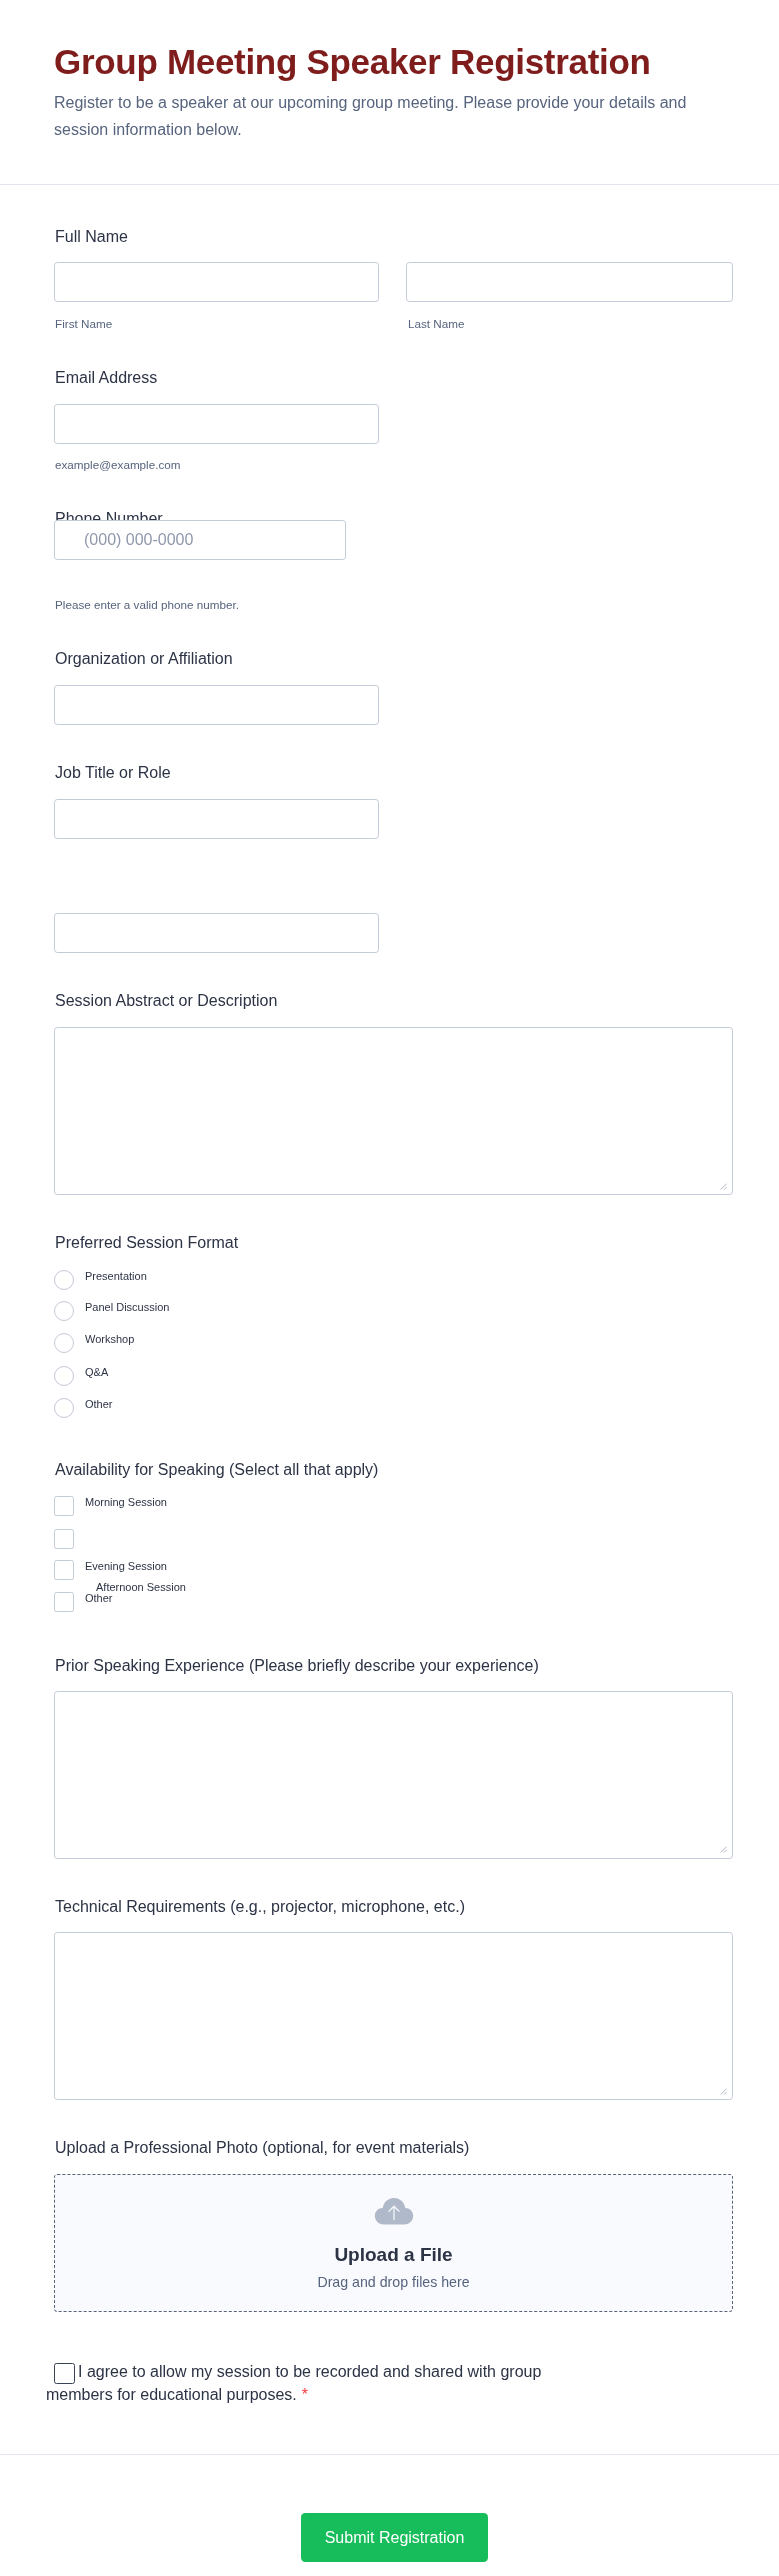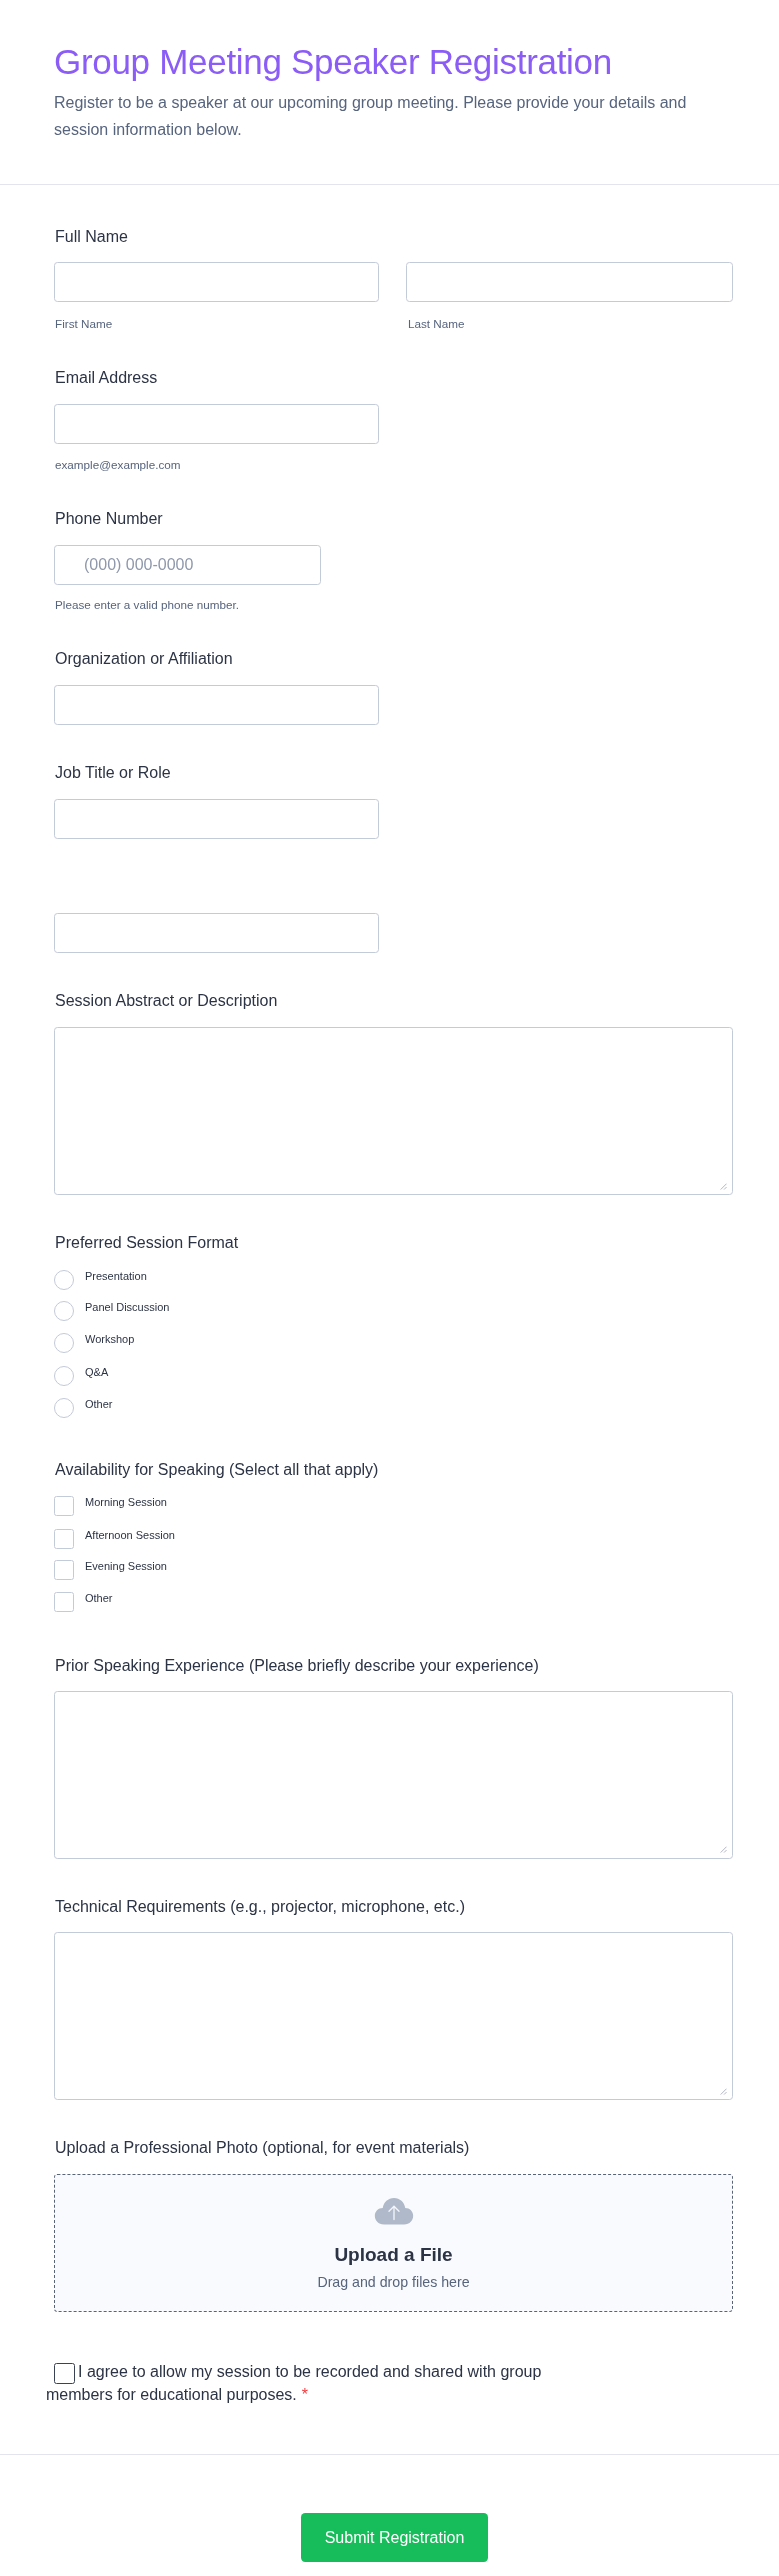--- a/index.html
+++ b/index.html
@@ -1,21 +1,21 @@
 <!DOCTYPE html>
 <html style="font-size:13.4px"><head>
 <meta charset="utf-8">
 <style>
   html, body { margin: 0; padding: 0; }
   body {
     width: 779px; height: 2576px; position: relative; background: #ffffff;
     font-family: "Liberation Sans", "DejaVu Sans", sans-serif; color: #2c3345; overflow: hidden;
   }
   .abs { position: absolute; }
-  .title { left: 54px; top: 42px; font-size: 35px; font-weight: 400; color: #8b5cf6; letter-spacing: -0.3px; white-space: nowrap; }
+  .title { left: 54px; top: 42px; font-size: 35px; font-weight: 700; color: #7f1d1d; letter-spacing: -0.3px; white-space: nowrap; }
   .subtitle { left: 54px; top: 89px; width: 687px; font-size: 16px; line-height: 27px; color: #57647e; }
   .hr { left: 0; width: 779px; height: 0.8px; background: #e3e5ee; }
   .label { left: 55px; font-size: 16px; color: #2c3345; white-space: nowrap; }
   .sublabel { font-size: 11.7px; color: #57647e; white-space: nowrap; text-align: right; }
   .input {
     box-sizing: border-box; height: 40px; border: 0.8px solid #c3cad8; border-radius: 3.4px; background: #fff;
     font-family: "Liberation Sans", "DejaVu Sans", sans-serif; font-size: 16px; padding: 0 11px; color: #2c3345; outline: none;
   }
   .input::placeholder { color: #8f98ab; }
   .textarea {
@@ -52,21 +52,21 @@
 <input class="abs input" style="left: 54px; top: 262px; width: 325px;" placeholder="">
 <input class="abs input" style="left: 406px; top: 262px; width: 327px;" placeholder="">
 <div class="abs sublabel" style="left:55px; top:317px;">First Name</div>
 <div class="abs sublabel" style="left:408px; top:317px;">Last Name</div>
 
 <div class="abs label" style="top:369px;">Email Address</div>
 <input class="abs input" style="left: 54px; top: 404px; width: 325px;" placeholder="">
 <div class="abs sublabel" style="left:55px; top:458px;">example@example.com</div>
 
 <div class="abs label" style="top:510px;">Phone Number</div>
-<input class="abs input" style="left: 54px; top: 545px; width: 267px; padding-left: 29px;" placeholder="(000) 000-0000">
+<input class="abs input" style="left: 54px; top: 520px; width: 292px; padding-left: 29px;" placeholder="(000) 000-0000">
 <div class="abs sublabel" style="left:55px; top:598px;">Please enter a valid phone number.</div>
 
 <div class="abs label" style="top:650px;">Organization or Affiliation</div>
 <input class="abs input" style="left: 54px; top: 685px; width: 325px;">
 
 <div class="abs label" style="top:764px;">Job Title or Role</div>
 <input class="abs input" style="left: 54px; top: 799px; width: 325px;">
 
 <div class="abs label" style="top:902px;margin-top:24px;">Session Title</div>
 <input class="abs input" style="left: 54px; top: 913px; width: 325px;">
@@ -86,21 +86,21 @@
 <div class="abs opt-label" style="top:1333px;">Workshop</div>
 <div class="abs radio" style="top:1366px;"></div>
 <div class="abs opt-label" style="top:1366px;">Q&amp;A</div>
 <div class="abs radio" style="top:1398px;"></div>
 <div class="abs opt-label" style="top:1398px;">Other</div>
 
 <div class="abs label" style="top:1461px;">Availability for Speaking (Select all that apply)</div>
 <div class="abs check" style="top:1496px;"></div>
 <div class="abs opt-label" style="top:1496px;">Morning Session</div>
 <div class="abs check" style="top:1529px;"></div>
-<div class="abs opt-label" style="top:1529px;">Afternoon Session</div>
+<div class="abs opt-label" style="top:1581px;margin-left:11px;">Afternoon Session</div>
 <div class="abs check" style="top:1560px;"></div>
 <div class="abs opt-label" style="top:1560px;">Evening Session</div>
 <div class="abs check" style="top:1592px;"></div>
 <div class="abs opt-label" style="top:1592px;">Other</div>
 
 <div class="abs label" style="top:1657px;">Prior Speaking Experience (Please briefly describe your experience)</div>
 <textarea class="abs textarea" style="top: 1691px;"></textarea>
 <svg class="abs grip" style="left:719px; top:1845px;" viewBox="0 0 10 10">
     <path d="M9 2 L2 9 M9 6 L6 9" stroke="#a0a8b8" stroke-width="1"></path>
   </svg>

